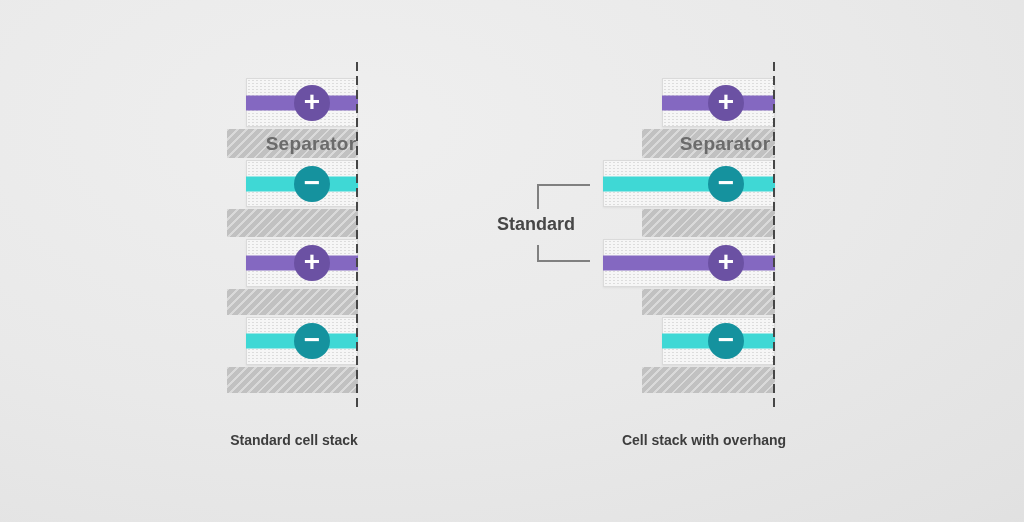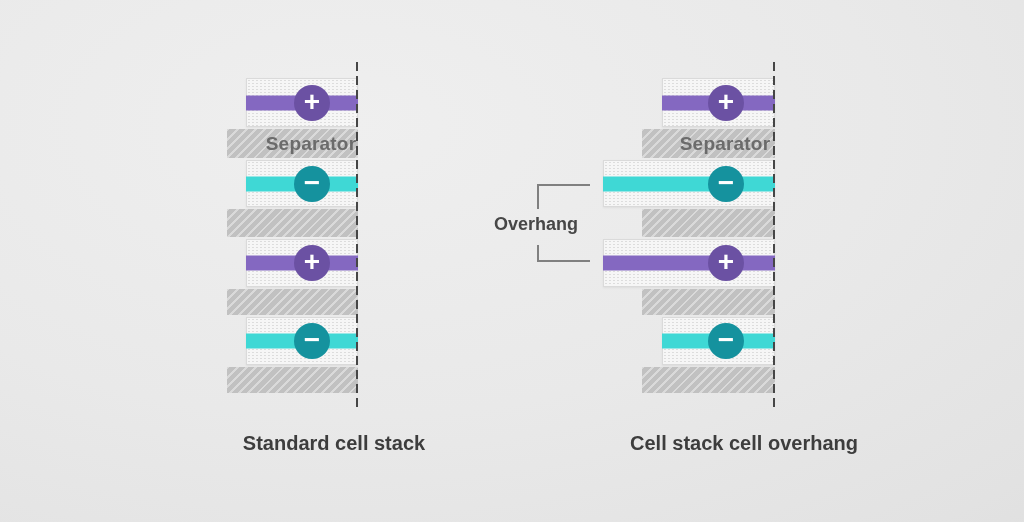--- a/index.html
+++ b/index.html
@@ -45,21 +45,21 @@
     position:absolute;left:calc(var(--label-x) - var(--s-left));top:50%;
     transform:translate(-50%,-50%);
     font-size:19px;font-weight:700;color:var(--c-sep-text,#6b6b6b);letter-spacing:0.2px;white-space:nowrap;
   }
   .dashline{
     position:absolute;left:var(--dash-left);top:62px;height:346px;width:2px;z-index:5;
     background:repeating-linear-gradient(180deg, var(--c-dash,#464646) 0px, var(--c-dash,#464646) 9px, rgba(0,0,0,0) 9px, rgba(0,0,0,0) 14px);
   }
   .caption{
     position:absolute;top:432px;transform:translateX(-50%);
-    font-size:20px;font-weight:700;color:var(--c-title,#3d3d3d);white-space:nowrap;margin-left:40px;
+    font-size:14px;font-weight:700;color:var(--c-title,#3d3d3d);white-space:nowrap;
   }
   #caption-standard{left:294px;}
   #caption-overhang{left:704px;}
 
   .bracket-seg{position:absolute;background:var(--c-bracket,#808080);z-index:2;}
   #ov-top{left:537px;top:184px;width:53px;height:1.6px;}
   #ov-bottom{left:537px;top:260px;width:53px;height:1.6px;}
   #ov-v1{left:537px;top:184px;width:1.6px;height:25px;}
   #ov-v2{left:537px;top:245px;width:1.6px;height:16px;}
   .overhang-label{
@@ -137,18 +137,18 @@
       <div class="layer electrode neg" style="top: 317px; height: 48px;">
         <div class="bar"></div>
       </div>
       <div class="layer separator" style="top: 367px; height: 26px;"></div>
     </div>
 
   <div class="bracket-seg" id="ov-top"></div>
   <div class="bracket-seg" id="ov-v1"></div>
   <div class="bracket-seg" id="ov-v2"></div>
   <div class="bracket-seg" id="ov-bottom"></div>
-  <div class="overhang-label">Overhang</div>
+  <div class="overhang-label">Standard</div>
 
   <div class="caption" id="caption-standard">Standard cell stack</div>
-  <div class="caption" id="caption-overhang">Cell stack cell overhang</div>
+  <div class="caption" id="caption-overhang">Cell stack with overhang</div>
 
 </div>
 
 </body></html>

